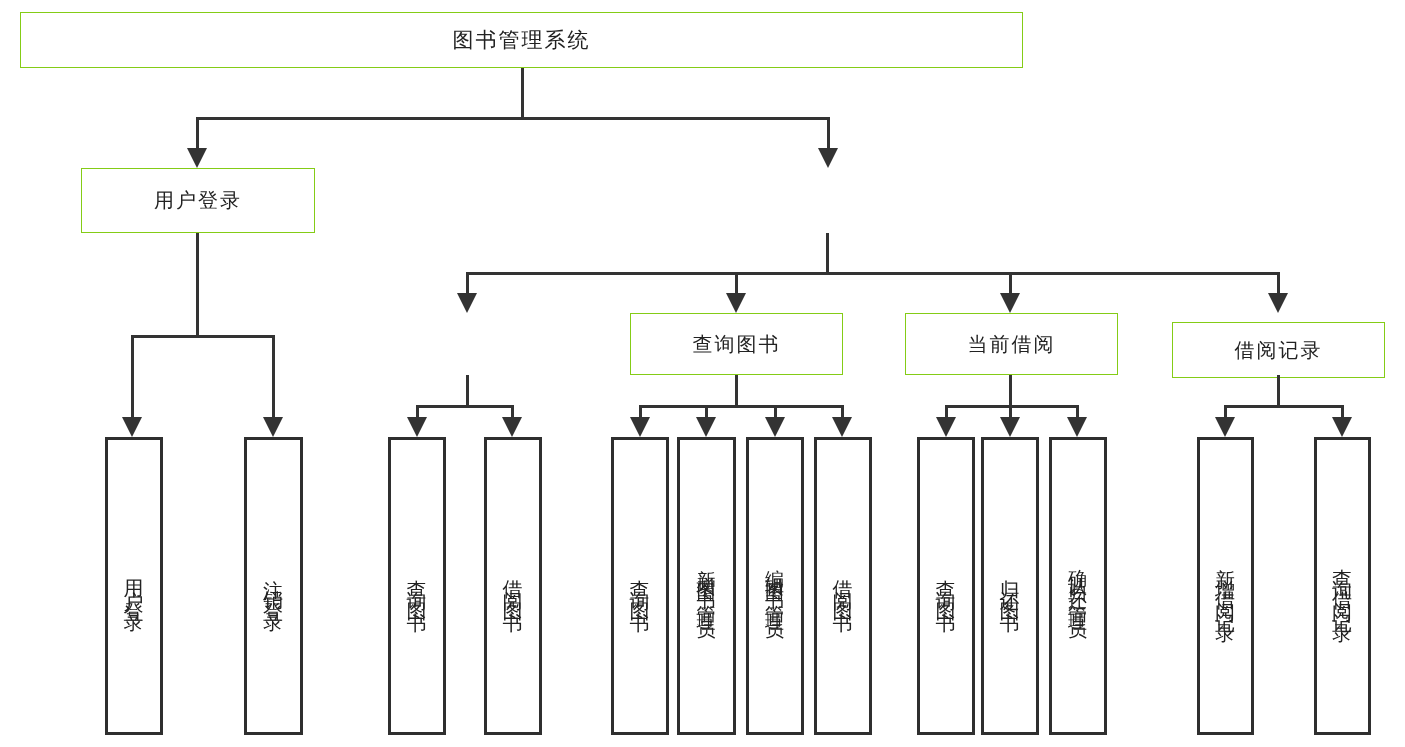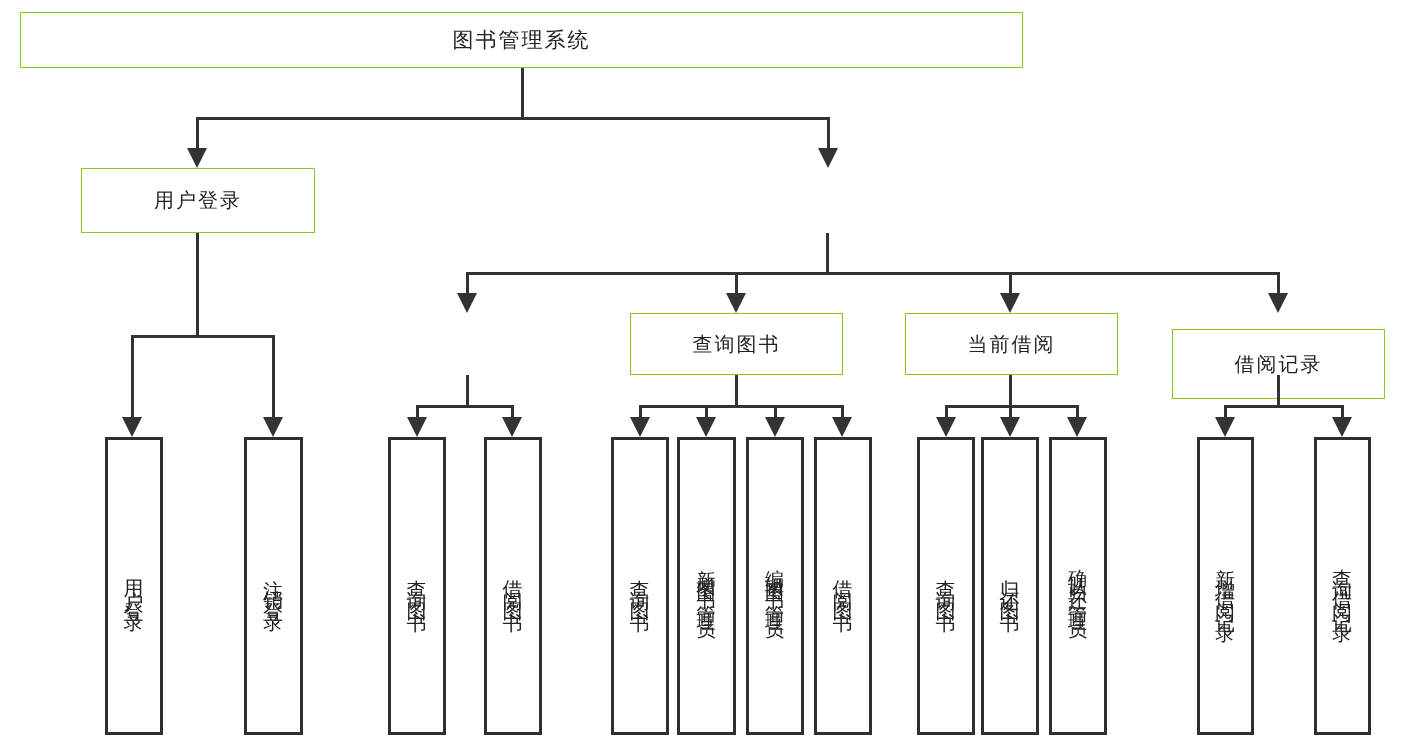--- a/index.html
+++ b/index.html
@@ -46,21 +46,21 @@
   <div class="node" style="left:81px;top:168px;width:234px;height:65px;">
     <span class="lbl">用户登录</span>
   </div>
 
   <div class="node" style="left:630px;top:313px;width:213px;height:62px;">
     <span class="lbl">查询图书</span>
   </div>
   <div class="node" style="left:905px;top:313px;width:213px;height:62px;">
     <span class="lbl">当前借阅</span>
   </div>
-  <div class="node" style="left:1172px;top:329px;width:213px;height:70px;">
+  <div class="node" style="left:1172px;top:322px;width:213px;height:56px;">
     <span class="lbl">借阅记录</span>
   </div>
 
   <div class="leaf" style="left:105px;top:437px;width:58px;height:298px;">
     <span class="vlbl">用户登录</span>
   </div>
   <div class="leaf" style="left:244px;top:437px;width:59px;height:298px;">
     <span class="vlbl">注销登录</span>
   </div>
 

